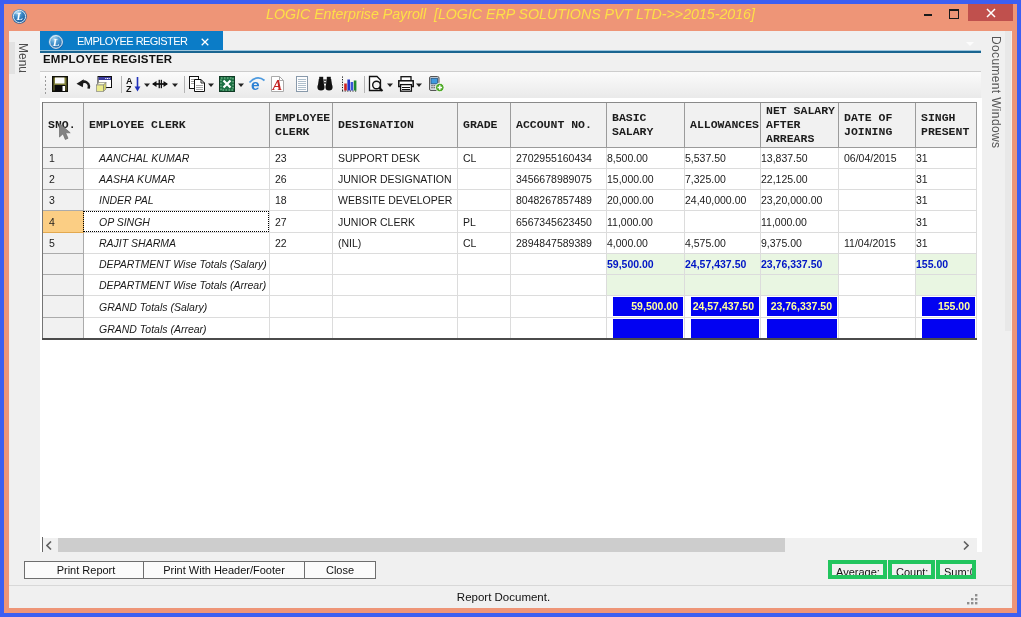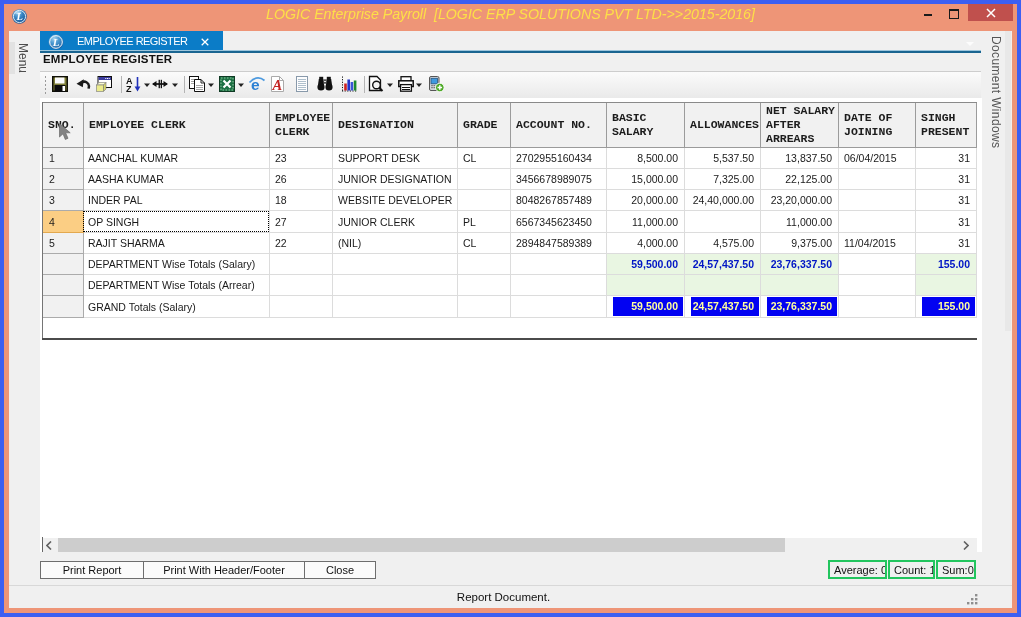--- a/index.html
+++ b/index.html
@@ -31,39 +31,39 @@
 #tbar{left:40px;top:71px;width:941px;height:27px;background:linear-gradient(#fbfbfb,#e9e9e9);border-top:1px solid #cdcdcd;border-bottom:1px solid #d4d4d4;}
 #grip{left:44px;top:75px;width:3px;height:19px;background-image:radial-gradient(circle,#9a9a9a 35%,transparent 40%);background-size:3px 4px;}
 
 #viewport{left:40px;top:98px;width:942px;height:454px;background:#fff;}
 
 #tbl{left:42px;top:102px;width:935px;border-collapse:collapse;table-layout:fixed;font-size:10.5px;color:#1a1a1a;}
 #tbl td{overflow:hidden;white-space:nowrap;padding:0;}
 #tbl td.h{font-family:"Liberation Mono",monospace;font-weight:bold;font-size:11.5px;background:#f1f1f1;border:1px solid #9b9b9b;vertical-align:middle;padding-left:5px;line-height:14px;color:#1c1c1c;white-space:normal;}
 #tbl td.rh{background:#f1f1f1;border:1px solid #ababab;padding-left:6px;}
 #tbl td.c{background:#fff;border:1px solid #dcdcdc;padding-left:5px;}
-#tbl td.nm{padding-left:4px;}
-#tbl td.num{text-align:right;padding-right:6px;padding-left:0;}
+#tbl td.nm{padding-left:15px;font-style:italic;}
+#tbl td.num{padding-right:6px;padding-left:0;}
 #tbl td.gr{background:#e9f6e2;}
 #tbl td.grt{color:#0015c5;font-weight:bold;}
 #tbl td.sel{background:#fbce84;border:1px solid #e3a94f;}
 .gb{background:#0202f2;color:#ffff9e;font-weight:bold;text-align:right;height:19px;line-height:19px;margin:1px;padding-right:5px;}
 #focusrect{left:84px;top:212px;width:184px;height:19px;outline:1px dotted #000;}
 
 #sbar{left:42px;top:538px;width:935px;height:14px;background:#f0f0f0;}
 #sthumb{left:58px;top:538px;width:727px;height:14px;background:#cdcdcd;}
 
 
 #sline{left:42px;top:537px;width:1px;height:15px;background:#666;}
 
 .btn{top:561px;height:18px;background:#fbfbfb;border:1px solid #6e6e6e;box-sizing:border-box;font-size:11px;color:#111;text-align:center;line-height:16px;}
-#b1{left:40px;width:104px;}
+#b1{left:24px;width:124px;}
 #b2{left:143px;width:162px;}
 #b3{left:304px;width:72px;}
-.sbox{top:560px;height:19px;background:#f0f0f0;border:2px solid #22c55e;box-sizing:border-box;font-size:11px;color:#111;line-height:17px;padding-left:4px;white-space:nowrap;overflow:hidden;}
+.sbox{top:560px;height:19px;background:#f0f0f0;border:4px solid #22c55e;box-sizing:border-box;font-size:11px;color:#111;line-height:17px;padding-left:4px;white-space:nowrap;overflow:hidden;}
 #avg{left:828px;width:59px;}
 #cnt{left:888px;width:47px;}
 #sum{left:936px;width:40px;}
 
 #sepline{left:9px;top:585px;width:1003px;height:1px;background:#d8d8d8;}
 #status{left:0px;top:591px;width:1007px;text-align:center;font-size:11.5px;color:#111;}
 </style>
 </head>
 <body>
 <div id="win">
@@ -380,20 +380,41 @@
             <div class="gb">24,57,437.50</div>
           </td>
           <td class="c">
             <div class="gb">23,76,337.50</div>
           </td>
           <td class="c"></td>
           <td class="c">
             <div class="gb">155.00</div>
           </td>
         </tr>
+    <tr style="height:21px">
+          <td class="rh"></td>
+          <td class="c nm">GRAND Totals (Arrear)</td>
+          <td class="c"></td>
+          <td class="c"></td>
+          <td class="c"></td>
+          <td class="c"></td>
+          <td class="c">
+            <div class="gb"></div>
+          </td>
+          <td class="c">
+            <div class="gb"></div>
+          </td>
+          <td class="c">
+            <div class="gb"></div>
+          </td>
+          <td class="c"></td>
+          <td class="c">
+            <div class="gb"></div>
+          </td>
+        </tr>
   </tbody>
     </table>
   <div class="abs" id="focusrect"></div>
   <div class="abs" style="left:42px;top:102px;width:935px;height:1px;background:#8a8a8a;"></div>
   <div class="abs" style="left:42px;top:102px;width:1px;height:236px;background:#757575;"></div>
   <div class="abs" style="left:42px;top:337.5px;width:935px;height:2px;background:#4b4b4b;"></div>
   <svg class="abs" style="left:59px;top:123px" width="14" height="19" viewBox="0 0 14 19">
     <polygon points="0.5,0.5 0.5,14 4,10.8 6.3,16.5 9,15.3 6.6,9.8 11.2,9.8" fill="#828282" stroke="#6a6a6a" stroke-width="0.7"></polygon>
   </svg>
   <div class="abs" id="sbar"></div>

